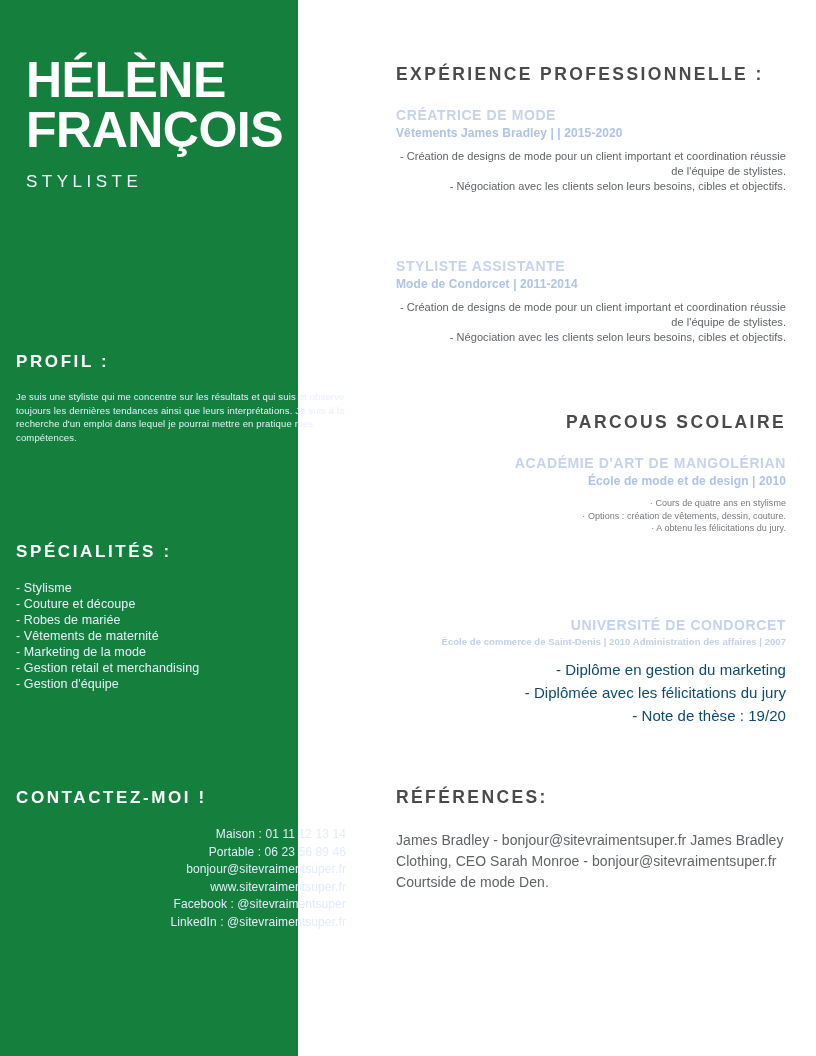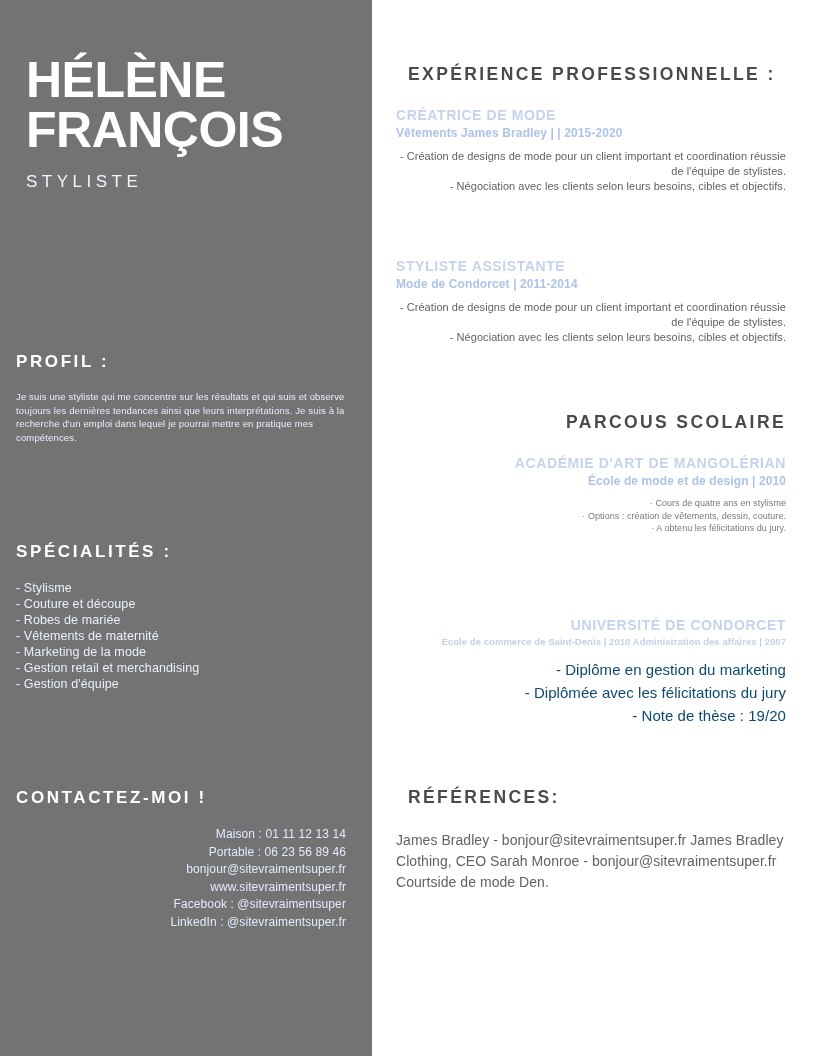--- a/index.html
+++ b/index.html
@@ -19,23 +19,23 @@
     height: 1056px;
     background: #ffffff;
     overflow: hidden;
   }
 
   
   .sidebar {
     position: absolute;
     left: 0;
     top: 0;
-    width: 372px;
-    height: 1056px;
-    background: #737373;
+    width: 298px;
+    height: 1056px;
+    background: #15803d;
     box-sizing: border-box;
   }
 
   .name-block {
     position: absolute;
     left: 26px;
     top: 55px;
     width: 330px;
   }
   .name-line {
@@ -103,21 +103,21 @@
   .main-section { position: absolute; width: 390px; left: 0; }
   #exp-section { top: 64px; }
   #edu-section { top: 412px; text-align: right; }
   #ref-section { top: 787px; }
 
   .main-heading {
     color: #4a4a4a;
     font-size: 17.5px;
     font-weight: bold;
     letter-spacing: 2.4px;
-    margin: 0 0 22px 12px;
+    margin: 0 0 22px 0;
   }
 
   .entry { margin-bottom: 4px; }
   .entry-title {
     color: #c6d3ec;
     font-size: 14px;
     font-weight: bold;
     letter-spacing: 0.6px;
     margin-bottom: 3px;
   }

